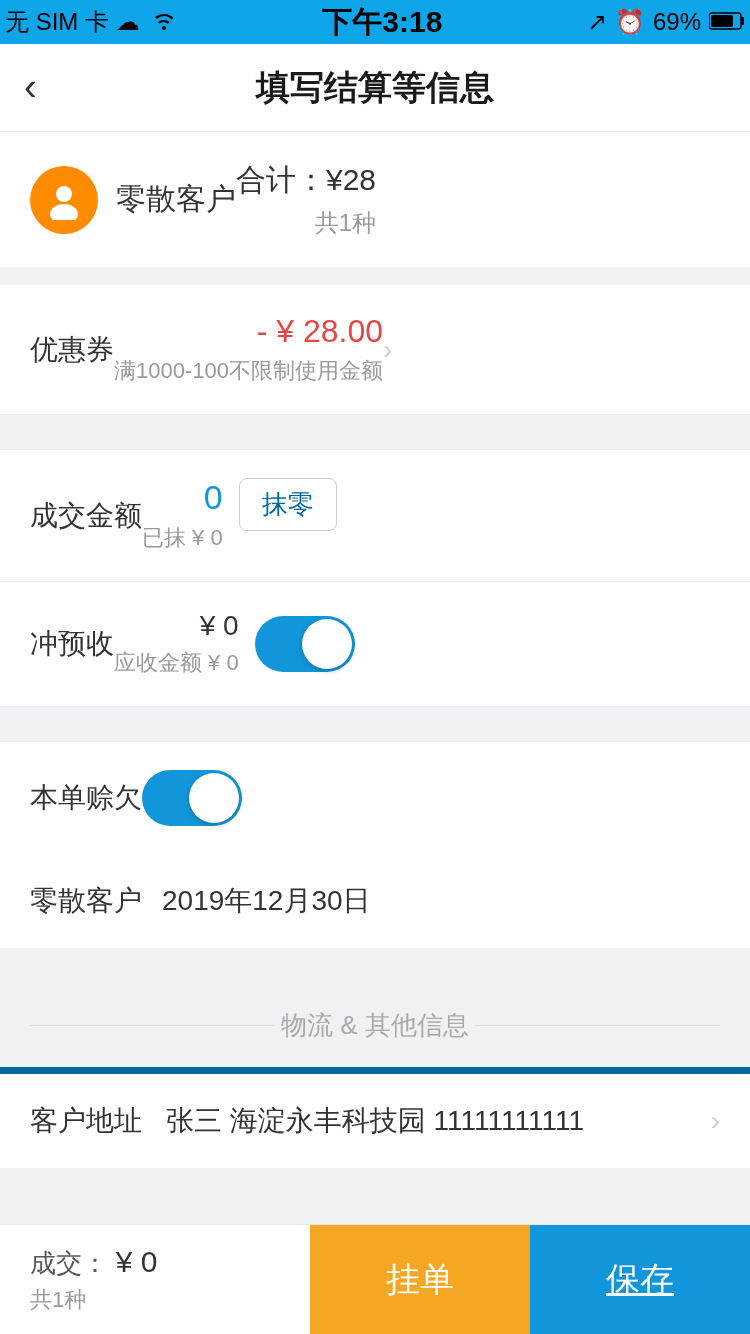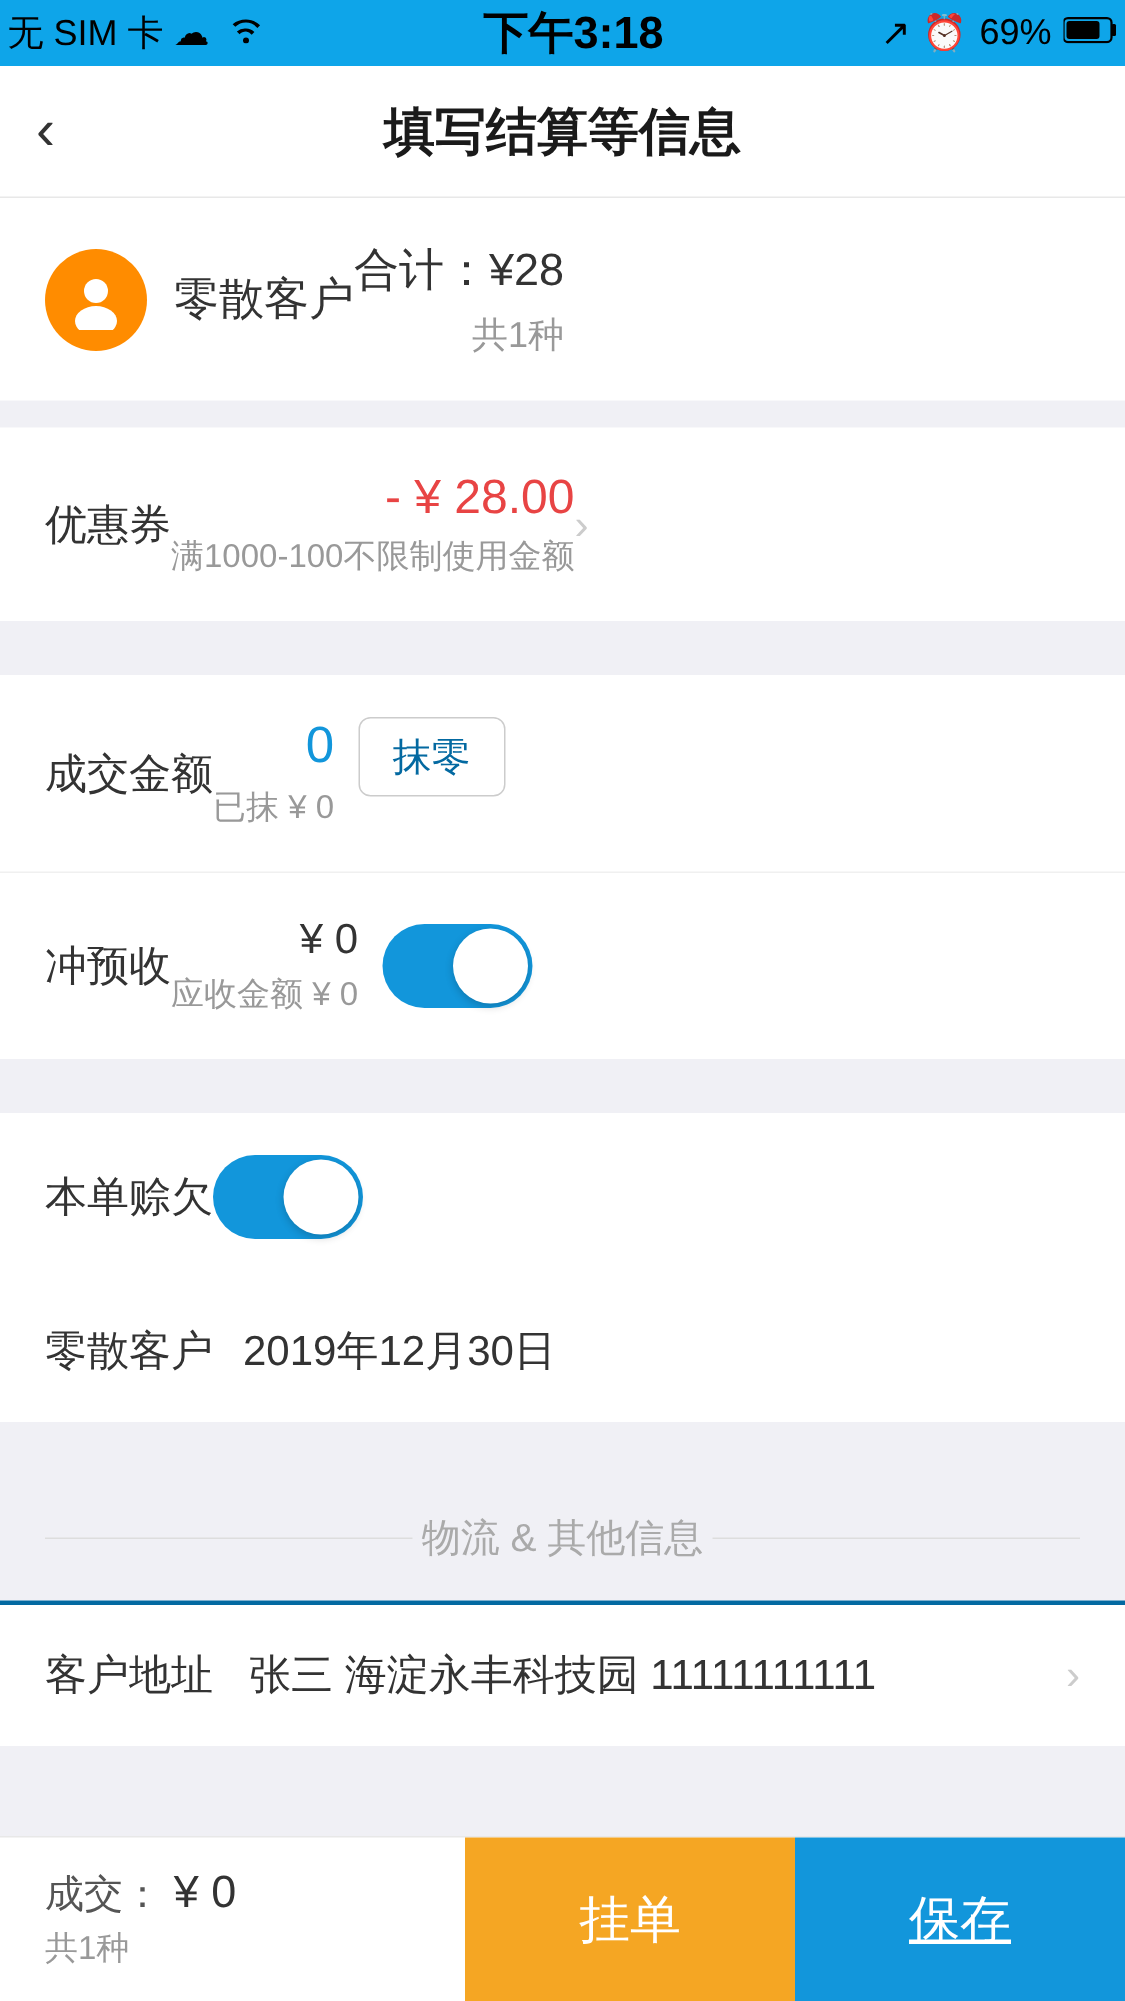--- a/index.html
+++ b/index.html
@@ -180,21 +180,21 @@
     .due-date-label { font-size: 28px; color: #333; }
     .due-date-value { font-size: 28px; color: #333; }
 
     
     .address-row {
       background: #fff;
       padding: 28px 30px;
       display: flex;
       align-items: center;
       justify-content: space-between;
-      border-top: 3px solid #0369a1;
+      border-top: 7px solid #0369a1;
     }
     .address-label { font-size: 28px; color: #333; min-width: 120px; }
     .address-value { font-size: 28px; color: #333; flex: 1; margin: 0 16px; }
     .address-chevron { font-size: 28px; color: #ccc; }
 
     
     .bottom-bar {
       position: fixed;
       bottom: 0;
       left: 0;

